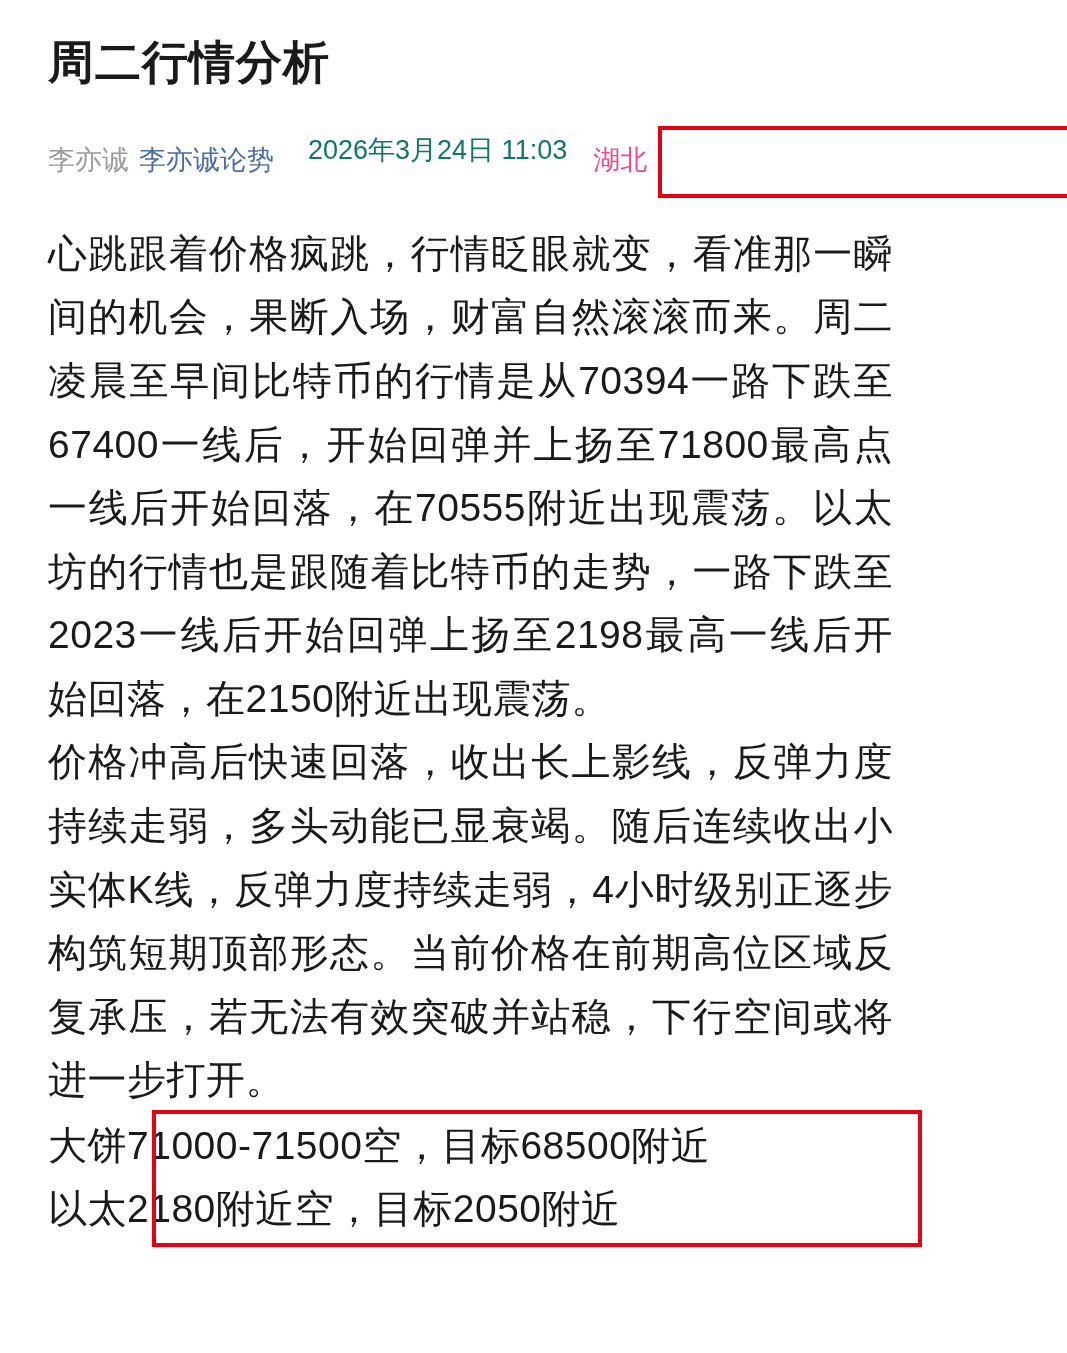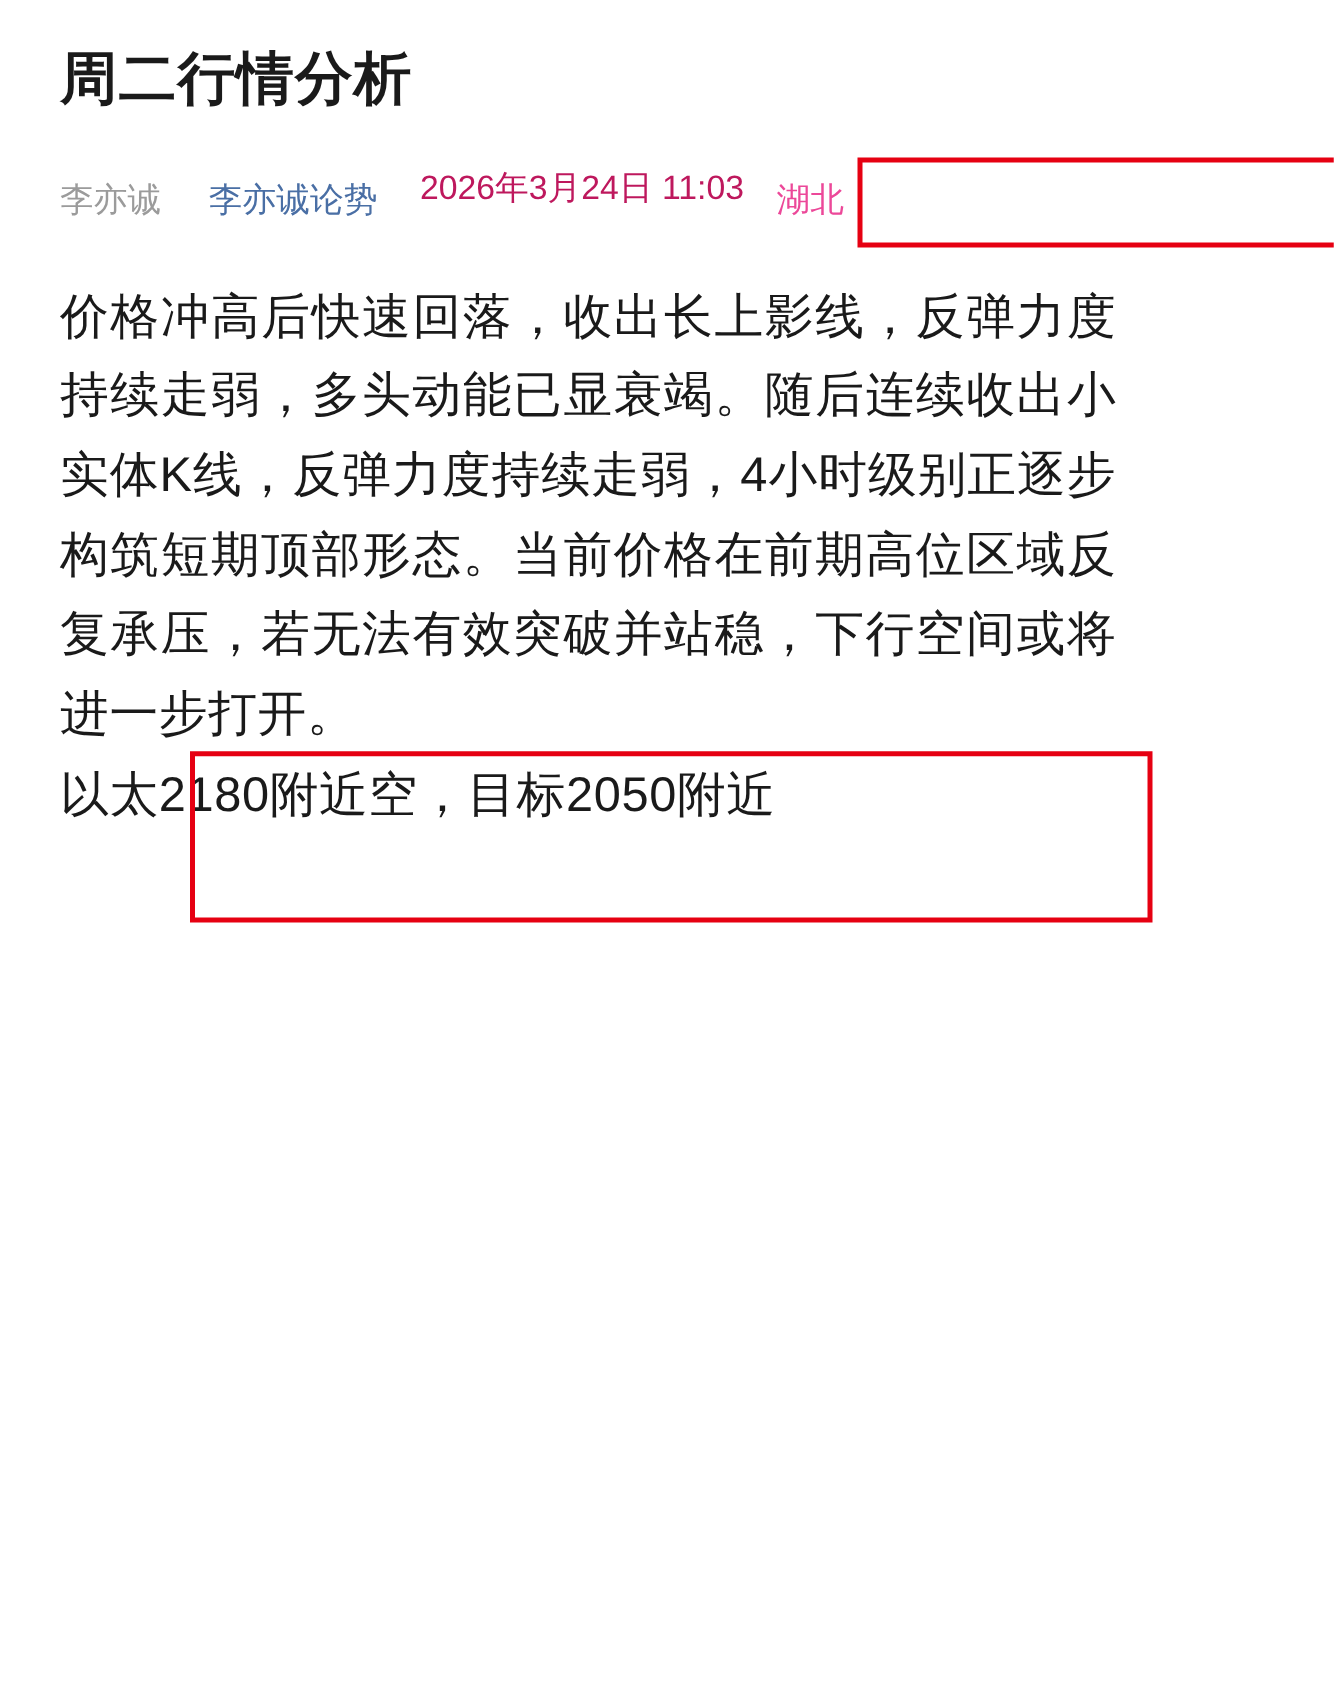--- a/index.html
+++ b/index.html
@@ -36,29 +36,29 @@
     align-items: flex-end;
     font-size: 27px;
     line-height: 1.2;
     white-space: nowrap;
   }
   .byline .author {
     color: #9b9b9b;
   }
   .byline .account {
     color: #4a6fa5;
-    margin-left: 38px;
+    margin-left: 10px;
   }
   .byline .meta-box {
     margin-left: 22px;
     position: relative;
     display: inline-block;
   }
   .byline .timestamp {
-    color: #be185d;
+    color: #0f766e;
     padding: 8px 10px 10px 12px;
     display: inline-block;
   }
   .byline .location {
     color: #ec4899;
     margin-left: 16px;
   }
   .hl-box {
     position: absolute;
     border: 4px solid #e60012;
@@ -119,23 +119,27 @@
     <span class="author">李亦诚</span>
     <span class="account">李亦诚论势</span>
     <span class="meta-box">
       <span class="timestamp">2026年3月24日 11:03</span>
       <span class="hl-box hl-timestamp"></span>
     </span>
     <span class="location">湖北</span>
   </div>
 
   <div class="body-text">
+    <p>心跳跟着价格疯跳，行情眨眼就变，看准那一瞬间的机会，果断入场，财富自然滚滚而来。周二凌晨至早间比特币的行情是从70394一路下跌至67400一线后，开始回弹并上扬至71800最高点一线后开始回落，在70555附近出现震荡。以太坊的行情也是跟随着比特币的走势，一路下跌至2023一线后开始回弹上扬至2198最高一线后开始回落，在2150附近出现震荡。</p>
     <p>价格冲高后快速回落，收出长上影线，反弹力度持续走弱，多头动能已显衰竭。随后连续收出小实体K线，反弹力度持续走弱，4小时级别正逐步构筑短期顶部形态。当前价格在前期高位区域反复承压，若无法有效突破并站稳，下行空间或将进一步打开。</p>
   </div>
 
   <div class="signal-block">
+    <div class="signal-row">
+      <span class="signal-label">大饼</span><span class="signal-value">71000-71500空，目标68500附近</span>
+    </div>
     <div class="signal-row">
       <span class="signal-label">以太</span><span class="signal-value">2180附近空，目标2050附近</span>
     </div>
     <div class="hl-box hl-signals"></div>
   </div>
 
 </div>
 
 </body></html>

